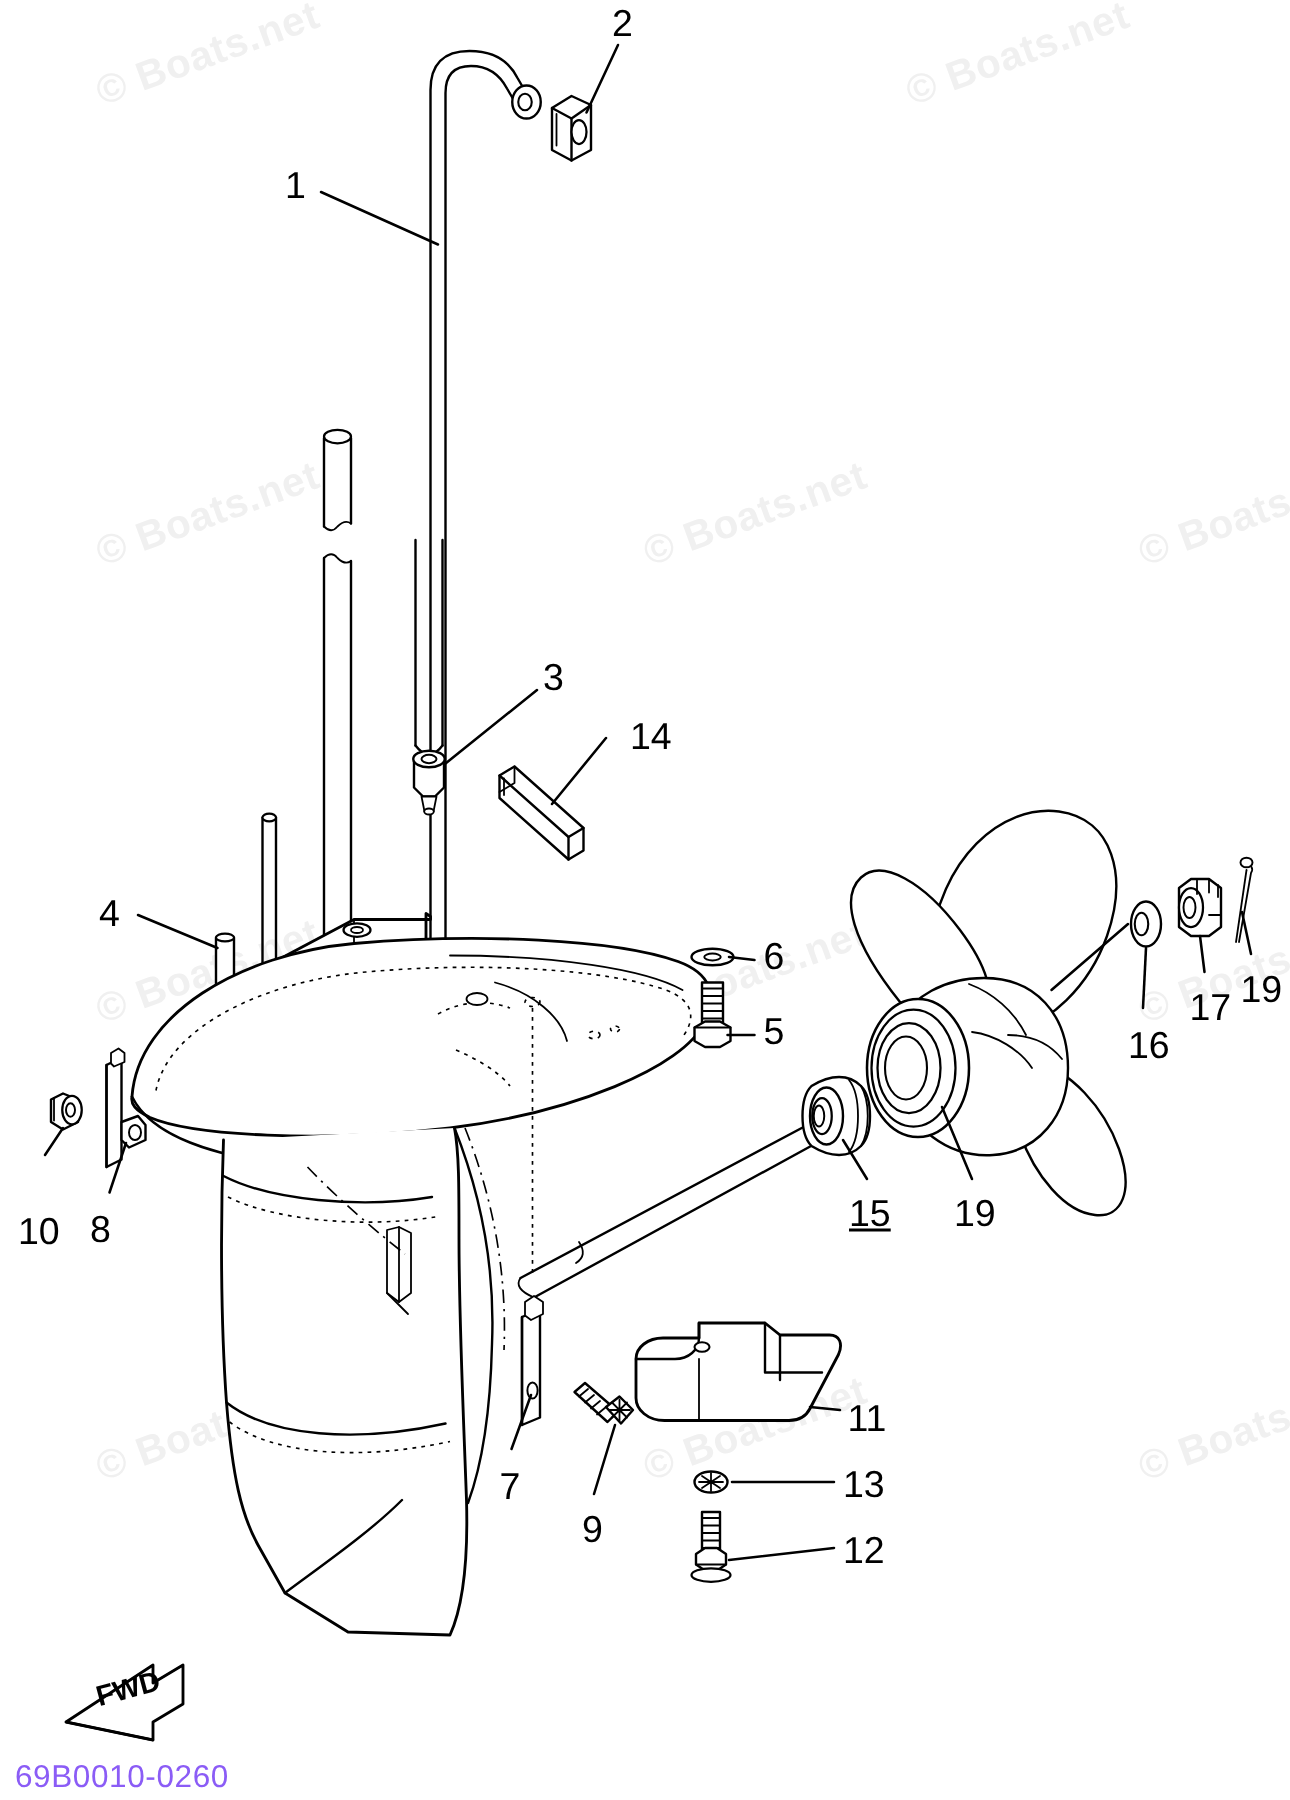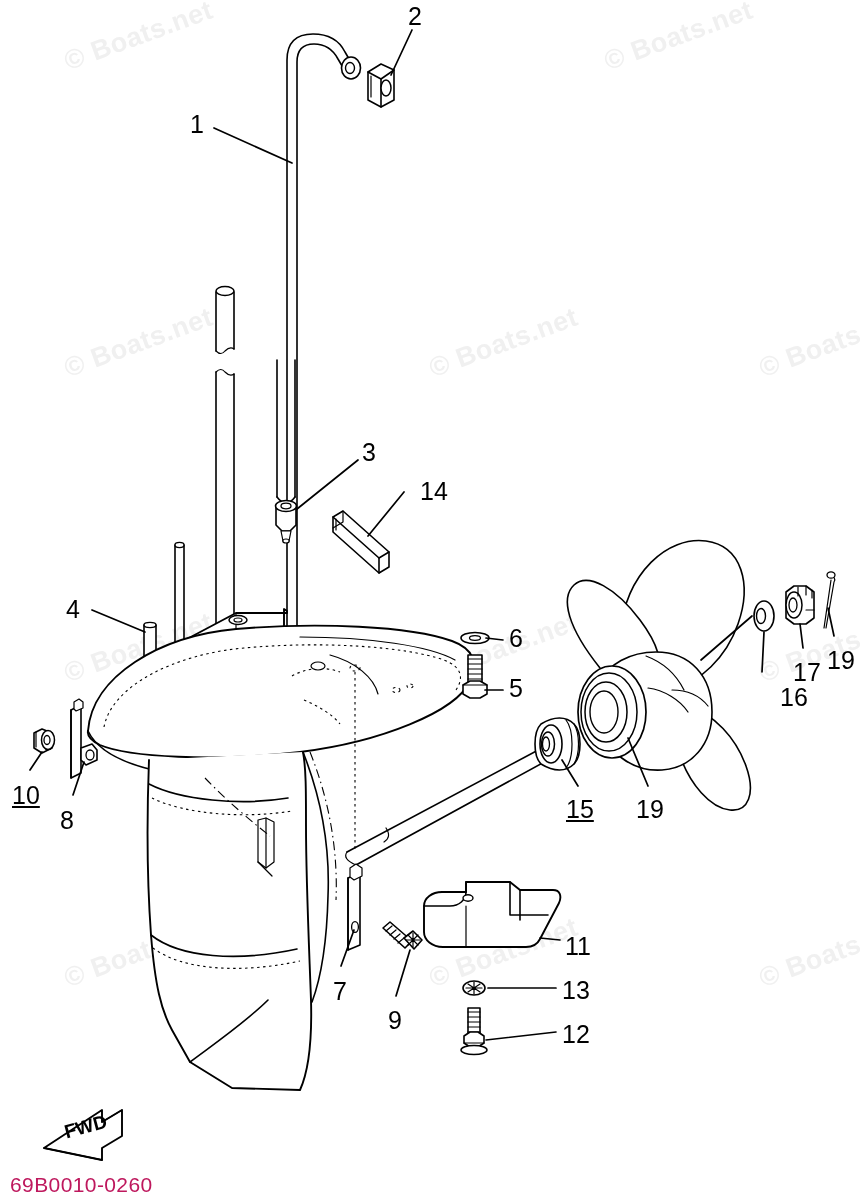--- a/index.html
+++ b/index.html
@@ -13,21 +13,21 @@
       font-family:"Liberation Sans",sans-serif;white-space:nowrap;
       transform:rotate(-20deg);transform-origin:left top;
       user-select:none;pointer-events:none;letter-spacing:.5px;}
 
   
   .cal{position:absolute;font-size:25px;font-family:"Liberation Sans",sans-serif;
        color:#000;line-height:1;white-space:nowrap;}
 
   
   #diag-id{position:absolute;left:10px;top:1173px;font-size:21px;
-           letter-spacing:.4px;color:#be185d;}
+           letter-spacing:.4px;color:#8b5cf6;}
 
   svg.draw{position:absolute;left:0;top:0;width:860px;height:1200px;
            overflow:visible;}
   .ln{fill:none;stroke:#000;stroke-width:1.6;stroke-linecap:round;stroke-linejoin:round;}
   .ln-t{fill:none;stroke:#000;stroke-width:1.2;stroke-linecap:round;stroke-linejoin:round;}
   .ln-h{fill:none;stroke:#000;stroke-width:1.9;stroke-linejoin:round;stroke-linecap:round;}
   .lead{fill:none;stroke:#000;stroke-width:1.7;stroke-linecap:round;}
   .dash{fill:none;stroke:#000;stroke-width:1.1;stroke-dasharray:9 4 1.5 4;}
   .dot{fill:none;stroke:#000;stroke-width:1.1;stroke-dasharray:2.5 3.5;}
   .wht{fill:#ffffff;}
@@ -350,27 +350,27 @@
   <div id="callout-layer">
       <div class="cal" style="left: 190px; top: 112px;">1</div>
       <div class="cal" style="left: 408px; top: 4px;">2</div>
       <div class="cal" style="left: 362px; top: 440px;">3</div>
       <div class="cal" style="left: 66px; top: 597px;">4</div>
       <div class="cal" style="left: 509px; top: 676px;">5</div>
       <div class="cal" style="left: 509px; top: 626px;">6</div>
       <div class="cal" style="left: 333px; top: 979px;">7</div>
       <div class="cal" style="left: 60px; top: 808px;">8</div>
       <div class="cal" style="left: 388px; top: 1008px;">9</div>
-      <div class="cal" style="left: 12px; top: 783px; text-decoration: underline;">10</div>
+      <div class="cal" style="left: 12px; top: 809px;">10</div>
       <div class="cal" style="left: 565px; top: 934px;">11</div>
       <div class="cal" style="left: 562px; top: 1022px;">12</div>
       <div class="cal" style="left: 562px; top: 978px;">13</div>
       <div class="cal" style="left: 404px; top: 479px; margin-left: 16px;">14</div>
       <div class="cal" style="left: 566px; top: 797px; text-decoration: underline;">15</div>
-      <div class="cal" style="left: 780px; top: 685px;">16</div>
+      <div class="cal" style="left: 752px; top: 685px;">16</div>
       <div class="cal" style="left: 793px; top: 660px; text-align: center;">17</div>
       <div class="cal" style="left: 827px; top: 648px;">19</div>
       <div class="cal" style="left: 636px; top: 797px;">19</div>
     </div>
 
   <div style="position:absolute;left:62px;top:1122px;font-size:19px;font-weight:bold;
               font-family:'Liberation Sans',sans-serif;transform:rotate(-15deg);
               transform-origin:left top;">FWD</div>
 
   <div id="diag-id">69B0010-0260</div>

